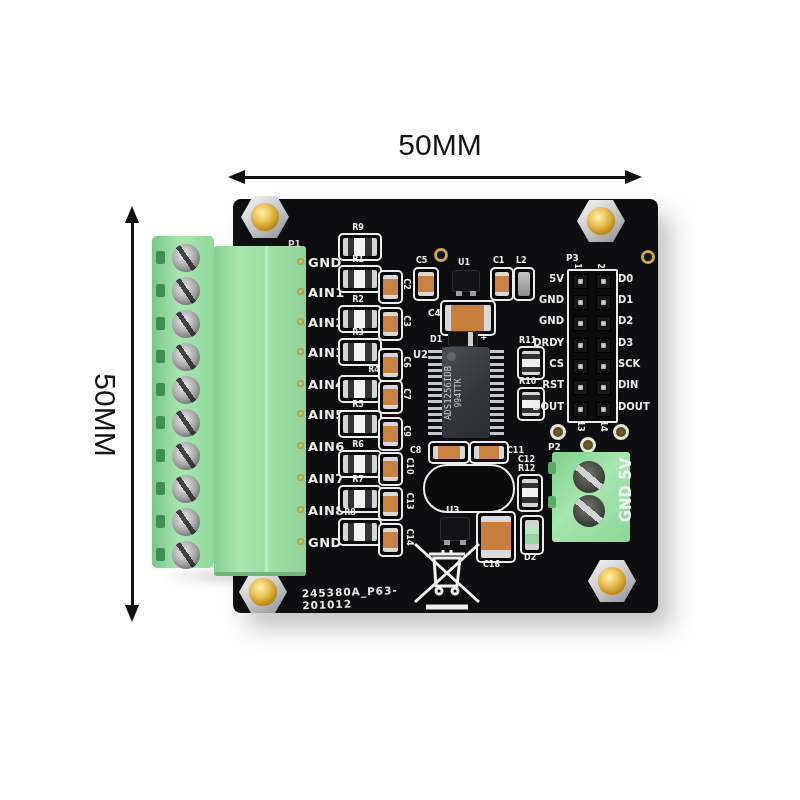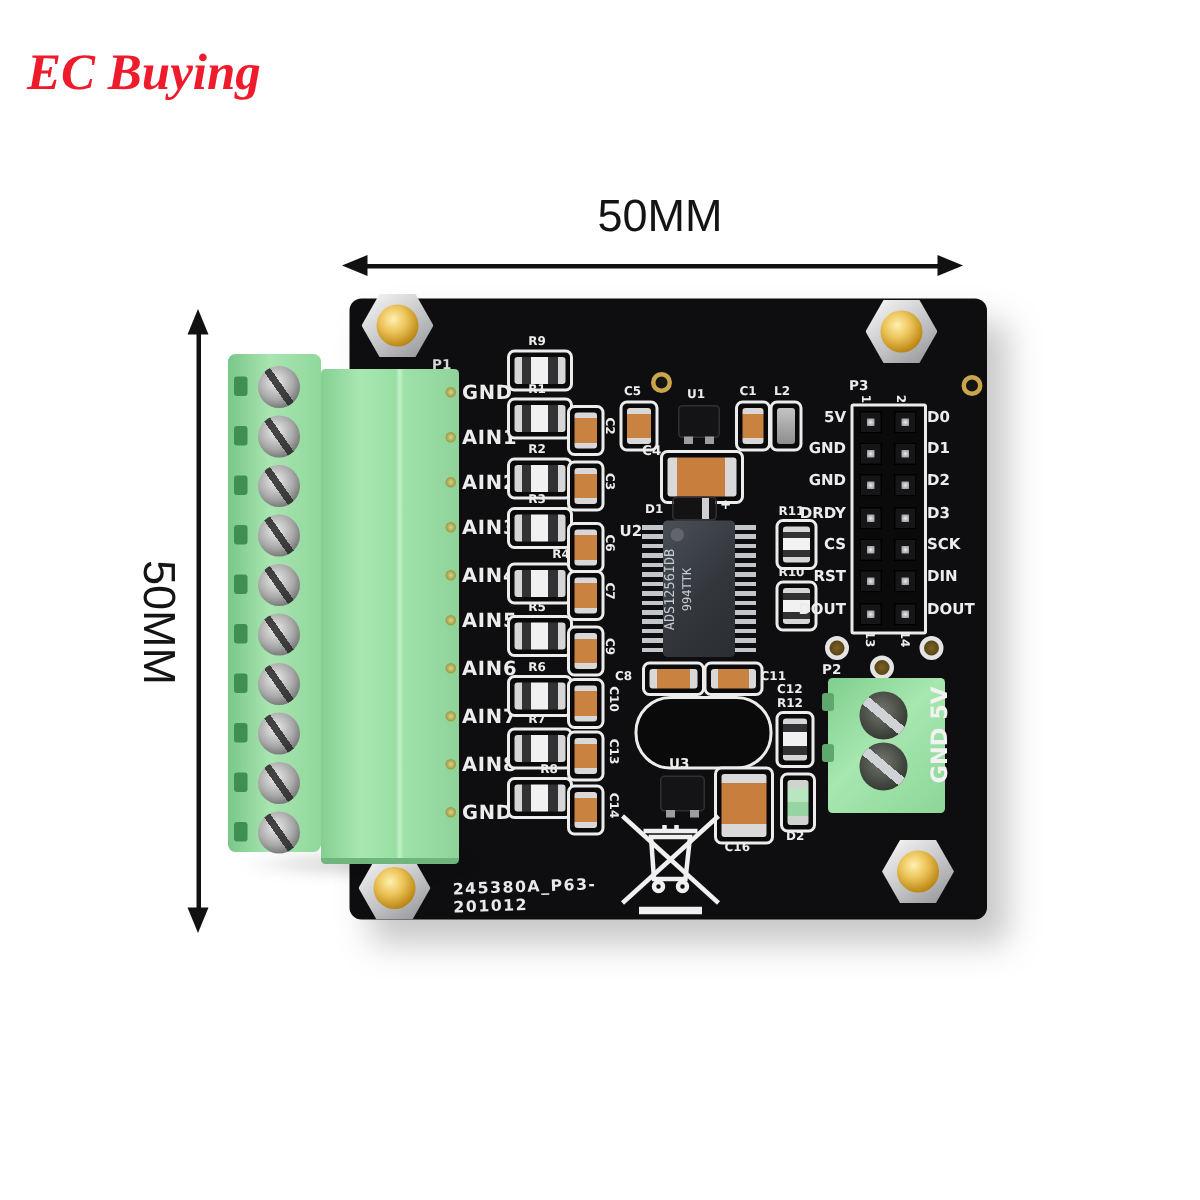--- a/index.html
+++ b/index.html
@@ -84,21 +84,20 @@
   .code{position:absolute;left:302px;top:585px;width:130px;color:#e9e9e9;font-size:10.5px;font-weight:bold;
     letter-spacing:1px;transform:rotate(-2deg);font-family:"DejaVu Sans",sans-serif;}
   .gnd5v{position:absolute;left:587px;top:480px;width:80px;height:20px;transform:rotate(-90deg);transform-origin:center;
     color:#f2f2f2;font-size:15px;font-weight:bold;text-align:center;font-family:"DejaVu Sans",sans-serif;}
 </style>
 </head>
 <body>
 
 <div class="page">
 
-  <div class="logo">EC Buying</div>
 
   <div class="dimtxt" style="left:360px;top:128px;width:160px;text-align:center;">50MM</div>
   <div>
     <div class="hline" style="left:242px;top:176px;width:386px;"></div>
     <div class="ah" style="left:228px;top:170px;border-top:7px solid transparent;border-bottom:7px solid transparent;border-right:17px solid #111;"></div>
     <div class="ah" style="left:625px;top:170px;border-top:7px solid transparent;border-bottom:7px solid transparent;border-left:17px solid #111;"></div>
   </div>
 
   <div class="dimtxt" style="left:55px;top:398px;width:100px;text-align:center;transform:rotate(90deg);transform-origin:center;">50MM</div>
   <div>
@@ -191,21 +190,21 @@
       <div class="resbody"></div>
     </div>
   <div class="sk s8 ctr" style="left:338px;top:441px;width:40px;">R6</div>
   <div class="outline" style="left:338px;top:450px;width:40px;height:24px;">
       <div class="resbody"></div>
     </div>
   <div class="sk s8 ctr" style="left:338px;top:476px;width:40px;">R7</div>
   <div class="outline" style="left:338px;top:485px;width:40px;height:24px;">
       <div class="resbody"></div>
     </div>
-  <div class="sk s8 ctr" style="left:346px;top:509px;width:40px;">R8</div>
+  <div class="sk s8 ctr" style="left:330px;top:509px;width:40px;">R8</div>
   <div class="outline" style="left:338px;top:518px;width:40px;height:24px;">
       <div class="resbody"></div>
     </div>
 
   <div class="outline" style="left:378px;top:270px;width:21px;height:30px;">
       <div class="capbody"></div>
     </div>
   <div class="sk s8 rr" style="left:400px;top:280px;">C2</div>
   <div class="outline" style="left:378px;top:307px;width:21px;height:30px;">
       <div class="capbody"></div>
@@ -244,21 +243,21 @@
   <div class="sk s8" style="left:458px;top:259px;">U1</div>
   <div class="blackpart sot" style="left:452px;top:270px;width:26px;height:20px;"></div>
   <div class="sk s8" style="left:493px;top:257px;">C1</div>
   <div class="outline" style="left:490px;top:267px;width:20px;height:30px;">
       <div class="capbody"></div>
     </div>
   <div class="sk s8" style="left:516px;top:257px;">L2</div>
   <div class="outline" style="left:513px;top:267px;width:18px;height:30px;">
       <div class="capbody" style="background:linear-gradient(180deg,#c4c4c4,#8d8d8f);"></div>
     </div>
-  <div class="sk s9" style="left:428px;top:297px;">C4</div>
+  <div class="sk s9" style="left:428px;top:309px;">C4</div>
   <div class="outline" style="left:440px;top:300px;width:52px;height:32px;">
       <div class="tanbody"></div>
     </div>
   <div class="sk s8" style="left:430px;top:336px;">D1</div>
   <div class="blackpart" style="left:448px;top:331px;width:28px;height:14px;background:linear-gradient(90deg,#131313 0 68%,#cfcfcf 68% 84%,#131313 84%);"></div>
   <div class="sk s9" style="left:480px;top:333px;">+</div>
 
   <div class="sk s10" style="left:413px;top:350px;">U2</div>
   <div class="icpins" style="left:428px;top:350px;"></div>
   <div class="icpins" style="left:489px;top:350px;"></div>

